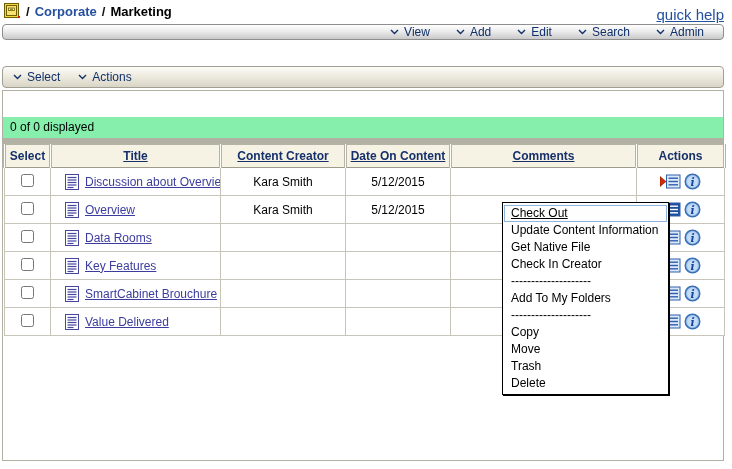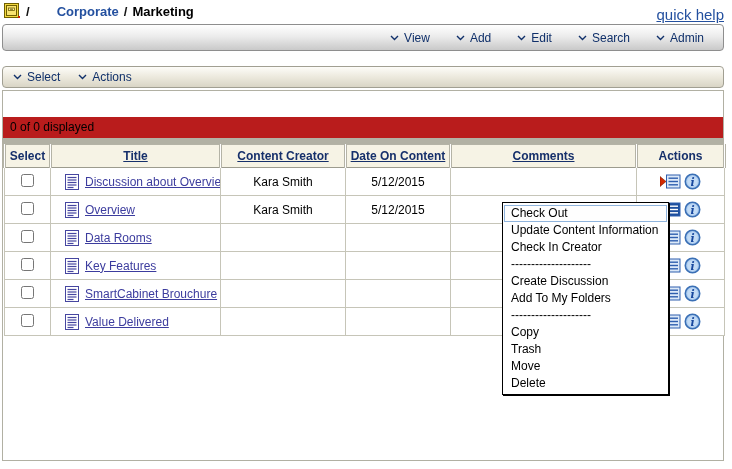--- a/index.html
+++ b/index.html
@@ -6,45 +6,45 @@
   html,body { margin:0; padding:0; }
   body {
     width:732px; height:469px; position:relative; overflow:hidden;
     background:#fff; font-family:"Liberation Sans", sans-serif; font-size:12px; color:#000;
   }
 
   
   .breadcrumb { position:absolute; top:3px; left:4px; display:flex; align-items:center; gap:5px;
                 font-size:13px; font-weight:bold; }
   .crumb-sep { color:#111; }
-  .crumb-link { color:#24509f; text-decoration:none; cursor:pointer;margin-left:22px; }
+  .crumb-link { color:#24509f; text-decoration:none; cursor:pointer; }
   .crumb-current { color:#000; }
   .quick-help { position:absolute; top:6px; right:8px; font-size:15px; color:#24509f;
                 text-decoration:underline; cursor:pointer; }
 
   
-  .menubar { position:absolute; top:24px; left:2px; width:722px; height:27px;
+  .menubar { position:absolute; top:24px; left:2px; width:722px; height:16px;
              border:1px solid #8e8e8e; border-radius:4px;
              background:linear-gradient(#ffffff 0%, #ececec 45%, #c9c9c9 100%);
              display:flex; justify-content:flex-end; align-items:center; padding-right:6px; }
   .menu-item { display:flex; align-items:center; gap:5px; padding:0 13px;
                color:#10306a; cursor:pointer; white-space:nowrap; }
   .chev { display:inline-flex; }
 
   
   .selection-bar { position:absolute; top:66px; left:2px; width:722px; height:22px;
                    border:1px solid #a19f92; border-radius:4px;
                    background:linear-gradient(#fdfcf8 0%, #ece9dd 50%, #d9d5c6 100%);
                    display:flex; align-items:center; padding-left:6px; }
   .selection-bar .menu-item { padding:0 14px 0 4px; }
 
   
   .container { position:absolute; top:90px; left:2px; width:722px; height:371px;
                background:#fff; border:1px solid #b1b0a3; }
-  .count-bar { position:absolute; top:26px; left:0; right:0; height:21px; background:#b91c1c;
+  .count-bar { position:absolute; top:26px; left:0; right:0; height:21px; background:#86efac;
                line-height:21px; padding-left:7px; color:#000; }
   .gray-sep { position:absolute; top:47px; left:0; right:0; height:6px; background:#b2b1a4; }
 
   
   table.content { position:absolute; top:53px; left:0; width:720px;
                   border-collapse:collapse; table-layout:fixed; }
   th { background:#f6f3e5; height:23px; font-size:12px; font-weight:bold; color:#16306b;
        border-top:1px solid #b4b3a6; border-bottom:1px solid #9c9b8e;
        border-left:3px double #b4b3a6; border-right:3px double #b4b3a6;
        text-align:center; overflow:hidden; white-space:nowrap; }
@@ -59,21 +59,21 @@
 
   
   .menu_open .am-box   { fill:#1d4f9e; }
   .menu_open .am-line  { stroke:#ffffff; }
 
   
   .context-menu { position:absolute; left:502px; top:202px; width:167px; background:#fff;
                   border:1px solid #000; box-shadow:1px 1px 0 #000; padding:2px 0; z-index:10; }
   .cm-entry { height:17px; line-height:15px; font-size:12px; padding-left:6px; margin:0 1px;
               border:1px solid transparent; color:#000; cursor:pointer; white-space:nowrap; }
-  .cm-entry.highlighted { border-color:#8fb4dd; background:#fefefe; }
+  .cm-entry.highlighted { border-color:#8fb4dd; background:#fefefe;text-decoration:underline; }
   .cm-entry.separator { cursor:default; color:#000; }
 </style>
 </head>
 <body>
 
 <div class="breadcrumb">
   <span style="display:inline-flex;">
     <svg width="17" height="17" viewBox="0 0 17 17">
       <rect x="0.5" y="0.5" width="14" height="14" fill="#f2d73e" stroke="#6f5f00"></rect>
       <rect x="2.5" y="2.5" width="10" height="10" fill="#f8e370" stroke="#6f5f00"></rect>
@@ -450,22 +450,22 @@
           </td>
         </tr>
       </tbody>
   </table>
 </div>
 
 <div class="context-menu">
 
 <div class="cm-entry highlighted">Check Out</div>
     <div class="cm-entry">Update Content Information</div>
+    <div class="cm-entry">Get Native File</div>
     <div class="cm-entry">Check In Creator</div>
     <div class="cm-entry separator">--------------------</div>
-    <div class="cm-entry">Create Discussion</div>
     <div class="cm-entry">Add To My Folders</div>
     <div class="cm-entry separator">--------------------</div>
     <div class="cm-entry">Copy</div>
+    <div class="cm-entry">Move</div>
     <div class="cm-entry">Trash</div>
-    <div class="cm-entry">Move</div>
     <div class="cm-entry">Delete</div>
   </div>
 
 </body></html>

